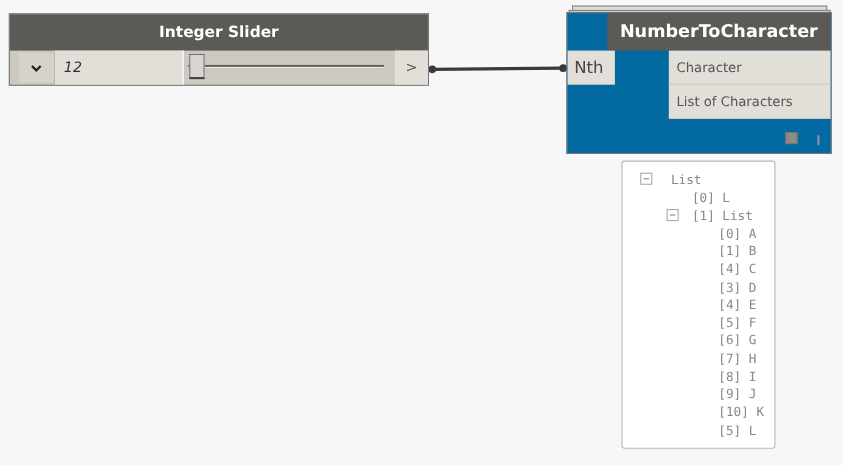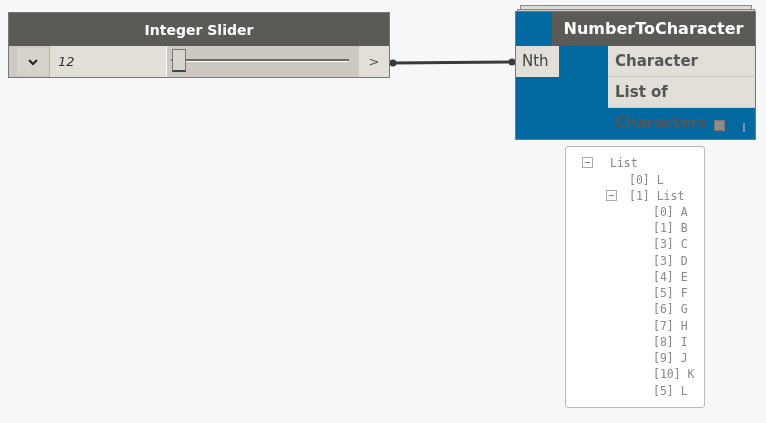--- a/index.html
+++ b/index.html
@@ -21,21 +21,21 @@
   
   .wire { position: absolute; left: 390px; top: 58px; width: 126px; height: 10px; }
 
   
   .stack-top { position: absolute; left: 520px; top: 5px; width: 232px; height: 8px; border: 1px solid #888; border-bottom: none; background: #dedad4; }
   .stack-mid { position: absolute; left: 517px; top: 9px; width: 238px; height: 6px; border: 1px solid #888; border-bottom: none; background: #cdc9c2; }
   .ntc-node { position: absolute; left: 515px; top: 11px; width: 241px; height: 129px; border: 1px solid #777; background: #0369a1; padding-left: 36px; }
   .ntc-node .node-header { height: 34px; line-height: 34px; font-size: 16px; }
   .in-port { position: absolute; left: 0; top: 34px; width: 43px; height: 31px; background: #e2dfd9; font-size: 15px; color: #444; line-height: 31px; padding-left: 6px; }
   .out-ports { position: absolute; left: 92px; top: 34px; width: 147px; }
-  .out-port-row { height: 31px; background: #e2dfd9; font-size: 15px; color: #555; line-height: 31px; padding-left: 7px; border-bottom: 1px solid #cfccc6; font-weight: bold; }
+  .out-port-row { height: 31px; background: #e2dfd9; font-size: 12px; color: #555; line-height: 31px; padding-left: 7px; border-bottom: 1px solid #cfccc6; }
   .ntc-footer-sq { position: absolute; left: 198px; top: 108px; width: 11px; height: 11px; background: #8f8c88; border: 1px solid #7a7773; }
   .ntc-footer-bar { position: absolute; left: 227px; top: 111px; width: 2px; height: 9px; background: #8d89b0; }
 
   
   .preview { position: absolute; left: 565px; top: 146px; width: 140px; height: 262px; background: #fff; border: 1px solid #b9b9b9; border-radius: 3px; font-family: "DejaVu Sans Mono", monospace; font-size: 11.5px; color: #888; }
   .pv-line { position: absolute; white-space: pre; height: 16px; line-height: 16px; text-align: right; }
   .collapse-box { position: absolute; width: 11px; height: 11px; border: 1px solid #aaa; background: #fff; }
   .collapse-box::after { content: ""; position: absolute; left: 2px; top: 4px; width: 5px; height: 1px; background: #888; }
 </style>
 </head>
@@ -78,21 +78,21 @@
 </div>
 
 <div class="preview">
   <div class="collapse-box" style="left:16px;top:10px;"></div>
   <div class="pv-line" style="left:44px;top:8px;">List</div>
   <div class="pv-line" style="left:63px;top:25px;">[0] L</div>
   <div class="collapse-box" style="left:40px;top:43px;"></div>
   <div class="pv-line" style="left:63px;top:41px;">[1] List</div>
   <div class="pv-line" style="left:87px;top:57px;">[0] A</div>
   <div class="pv-line" style="left:87px;top:73px;">[1] B</div>
-  <div class="pv-line" style="left:87px;top:89px;">[3] C</div>
+  <div class="pv-line" style="left:87px;top:89px;">[4] C</div>
   <div class="pv-line" style="left:87px;top:106px;">[3] D</div>
   <div class="pv-line" style="left:87px;top:122px;">[4] E</div>
   <div class="pv-line" style="left:87px;top:138px;">[5] F</div>
   <div class="pv-line" style="left:87px;top:154px;">[6] G</div>
   <div class="pv-line" style="left:87px;top:171px;">[7] H</div>
   <div class="pv-line" style="left:87px;top:187px;">[8] I</div>
   <div class="pv-line" style="left:87px;top:203px;">[9] J</div>
   <div class="pv-line" style="left:87px;top:219px;">[10] K</div>
   <div class="pv-line" style="left:87px;top:236px;">[5] L</div>
 </div>

